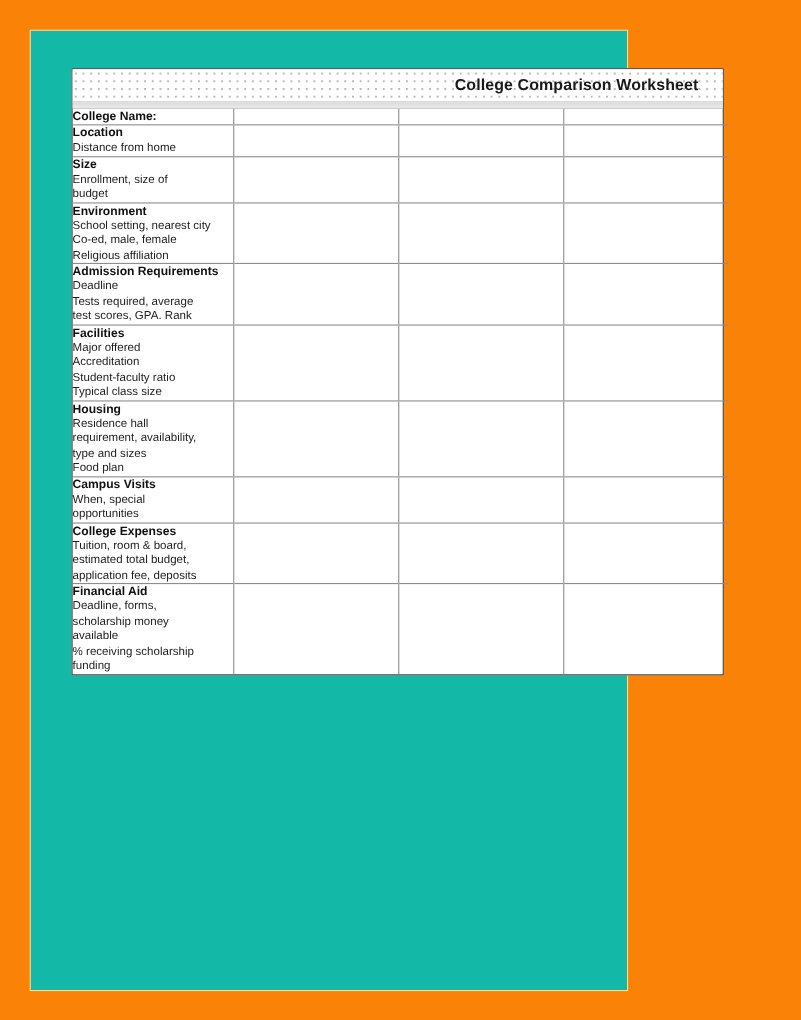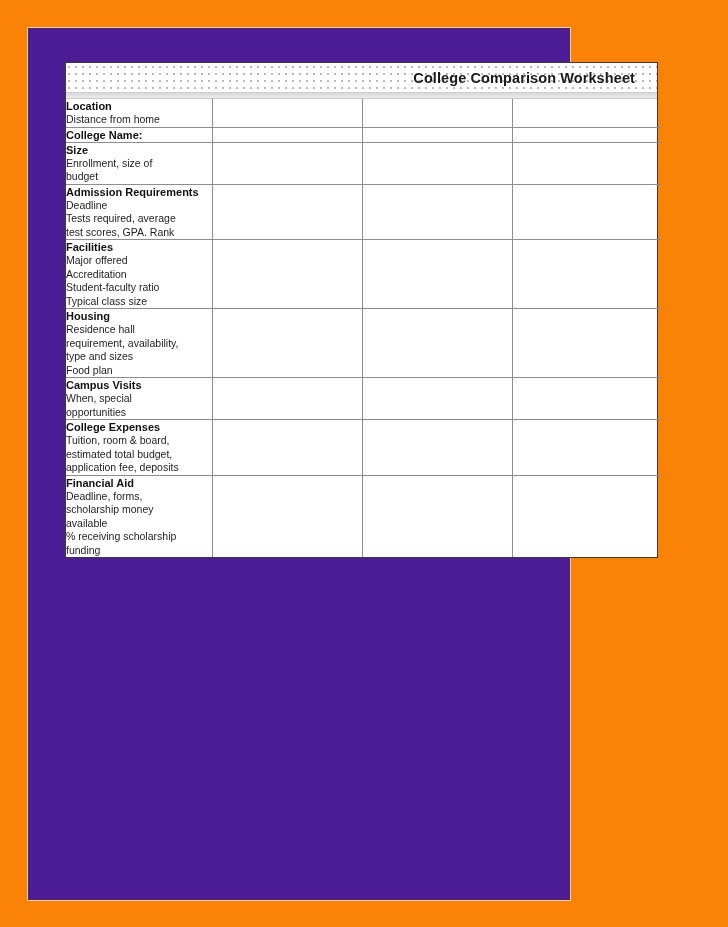--- a/index.html
+++ b/index.html
@@ -19,21 +19,21 @@
     position: absolute;
     inset: 0;
     background: #f98207;
   }
   .page {
     position: absolute;
     left: 28px;
     top: 28px;
     width: 542px;
     height: 872px;
-    background: #4c1d95;
+    background: #14b8a6;
     box-shadow: 0 0 0 1px rgba(255,230,150,0.9);
   }
 
   
   .worksheet {
     position: absolute;
     left: 37px;
     top: 34px;
     width: 593px;
     border: 1px solid #3a3a3a;
@@ -124,40 +124,51 @@
 
       <div class="sheet-header">
         <div class="sheet-title">College Comparison Worksheet</div>
       </div>
       <div class="header-rule"></div>
 
       <table class="grid">
         <tbody>
             <tr>
               <td class="label-col">
+                <div class="row-title">College Name:</div>
+              </td>
+              <td class="entry-col"></td>
+              <td class="entry-col"></td>
+              <td class="entry-col"></td>
+            </tr>
+            <tr>
+              <td class="label-col">
                 <div class="row-title">Location</div>
                 <div class="row-sub">Distance from home</div>
-              </td>
-              <td class="entry-col"></td>
-              <td class="entry-col"></td>
-              <td class="entry-col"></td>
-            </tr>
-            <tr>
-              <td class="label-col">
-                <div class="row-title">College Name:</div>
               </td>
               <td class="entry-col"></td>
               <td class="entry-col"></td>
               <td class="entry-col"></td>
             </tr>
             <tr>
               <td class="label-col">
                 <div class="row-title">Size</div>
                 <div class="row-sub">Enrollment, size of</div>
                 <div class="row-sub">budget</div>
+              </td>
+              <td class="entry-col"></td>
+              <td class="entry-col"></td>
+              <td class="entry-col"></td>
+            </tr>
+            <tr>
+              <td class="label-col">
+                <div class="row-title">Environment</div>
+                <div class="row-sub">School setting, nearest city</div>
+                <div class="row-sub">Co-ed, male, female</div>
+                <div class="row-sub">Religious affiliation</div>
               </td>
               <td class="entry-col"></td>
               <td class="entry-col"></td>
               <td class="entry-col"></td>
             </tr>
             <tr>
               <td class="label-col pad-top">
                 <div class="row-title">Admission Requirements</div>
                 <div class="row-sub">Deadline</div>
                 <div class="row-sub">Tests required, average</div>

